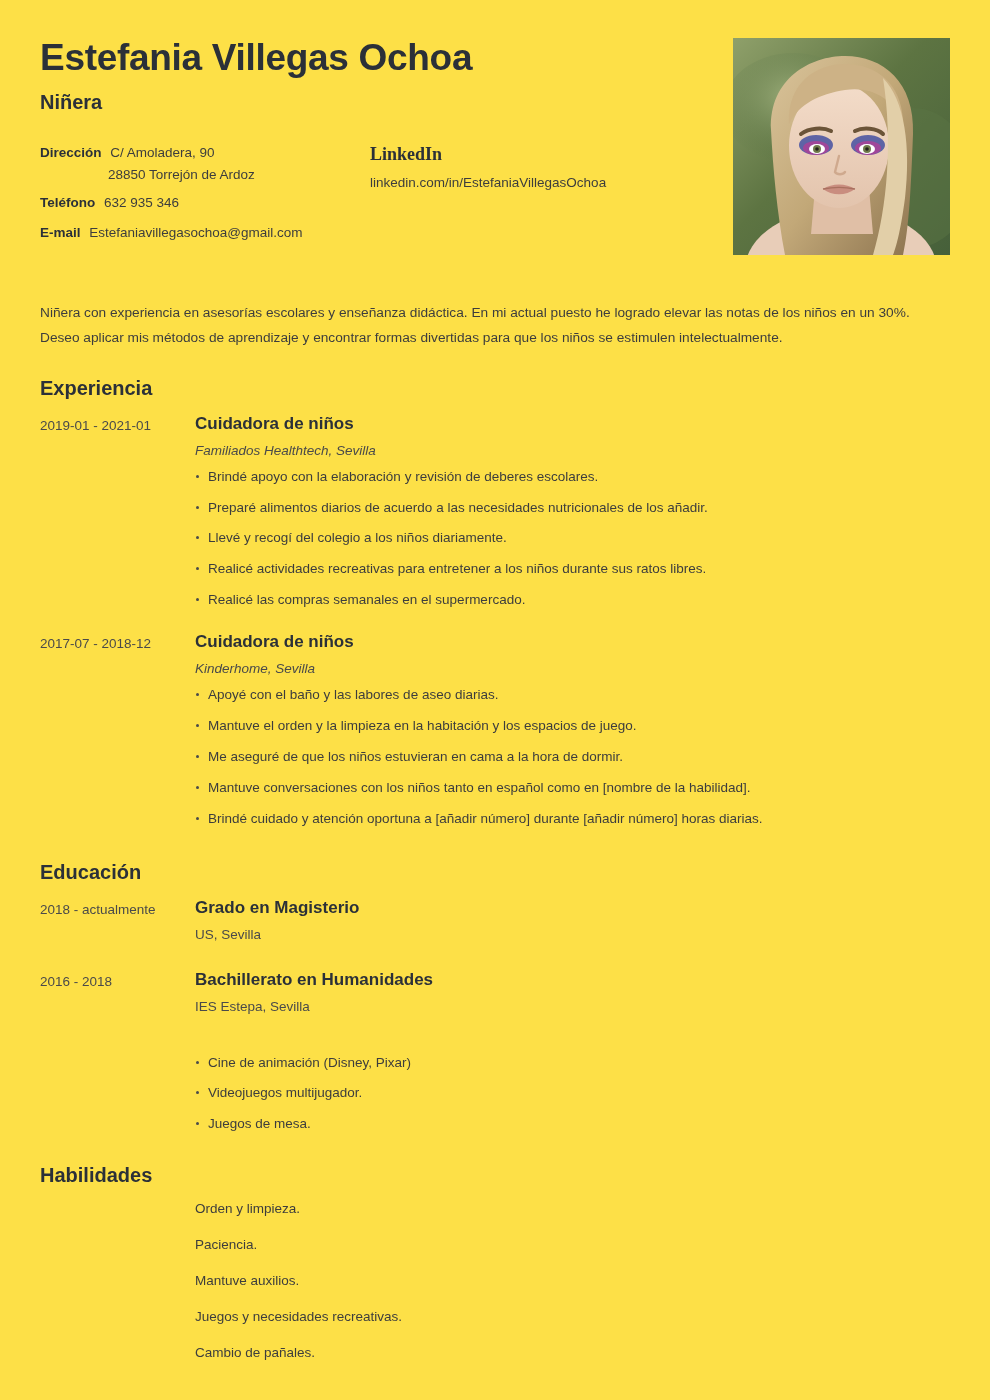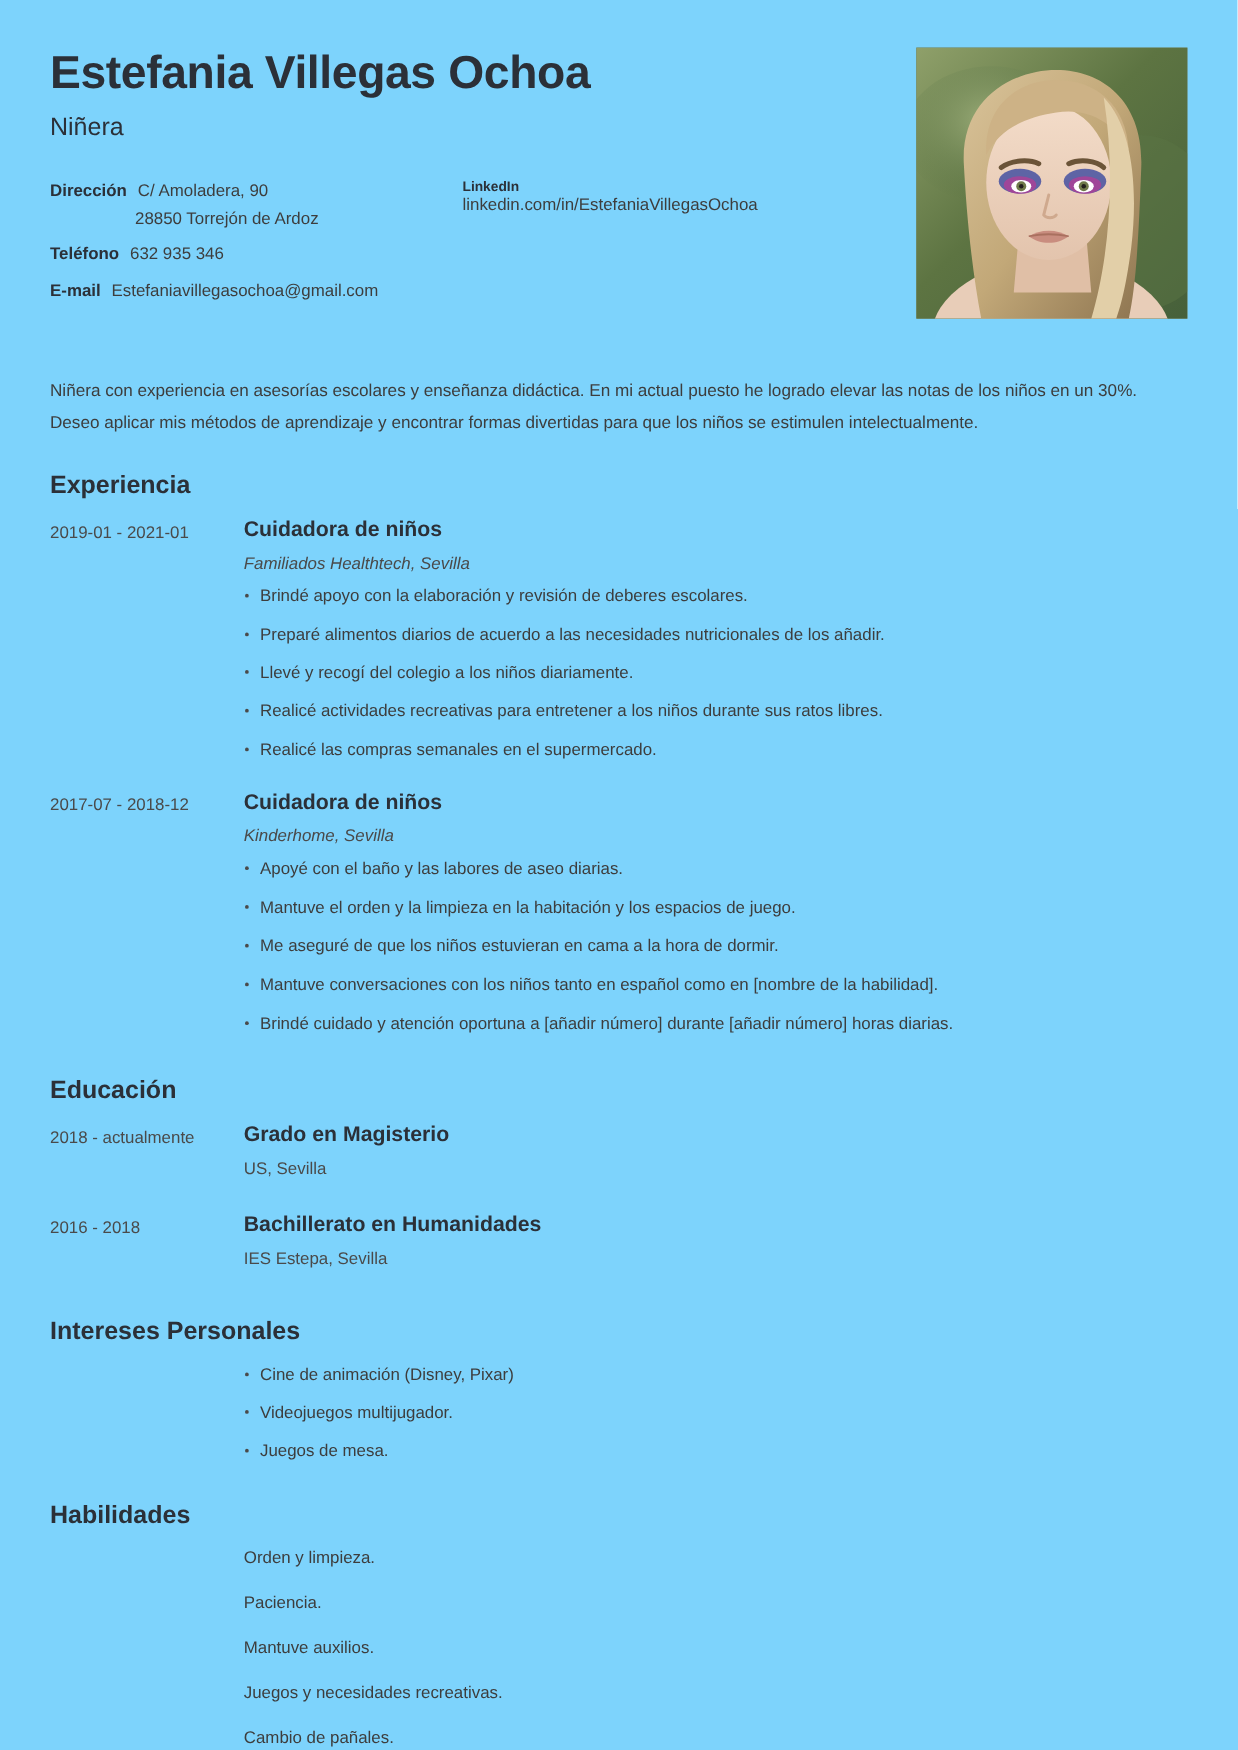--- a/index.html
+++ b/index.html
@@ -14,21 +14,21 @@
     font-family: "Liberation Sans", sans-serif;
     color: #3a3a3a;
     -webkit-font-smoothing: antialiased;
   }
 
   .page {
     position: relative;
     width: 990px;
     height: 1400px;
     padding: 38px 40px 16px 40px;
-    background: #7dd3fc;
+    background: #fde047;
   }
 
   
   .header {
     position: relative;
     min-height: 220px;
   }
 
   .header-text {
     width: 660px;
@@ -38,21 +38,21 @@
     font-size: 37px;
     font-weight: bold;
     letter-spacing: -0.3px;
     color: #2b3038;
     line-height: 1.1;
   }
 
   .cv-role {
     margin-top: 12px;
     font-size: 20px;
-    font-weight: normal;
+    font-weight: bold;
     color: #2b3038;
   }
 
   .contact-grid {
     margin-top: 30px;
     position: relative;
   }
 
   .contact-col-left {
     width: 330px;
@@ -85,22 +85,24 @@
     font-size: 13.5px;
     color: #3d3d3d;
     margin-left: 68px;
     margin-top: -7px;
     margin-bottom: 12px;
   }
 
   .linkedin-label {
     font-weight: bold;
     color: #2b3038;
-    font-size: 11px;
+    font-size: 18px;
     display: block;
+    margin-bottom: 10px;
+    font-family: Liberation Serif, serif;
   }
 
   .linkedin-value {
     font-size: 13.5px;
     color: #3d3d3d;
     display: block;
   }
 
   
   .photo {
@@ -358,21 +360,20 @@
     <div class="entry edu-entry">
       <div class="entry-date">2016 - 2018</div>
       <div class="entry-body">
         <div class="entry-title">Bachillerato en Humanidades</div>
         <div class="entry-sub plain">IES Estepa, Sevilla</div>
       </div>
     </div>
   </div>
 
   <div class="section" style="margin-top:30px;">
-    <h2 class="section-title">Intereses Personales</h2>
     <div class="indent-block">
       <ul class="bullets">
         <li>Cine de animación (Disney, Pixar)</li>
         <li>Videojuegos multijugador.</li>
         <li>Juegos de mesa.</li>
       </ul>
     </div>
   </div>
 
   <div class="section" style="margin-top:30px;">

